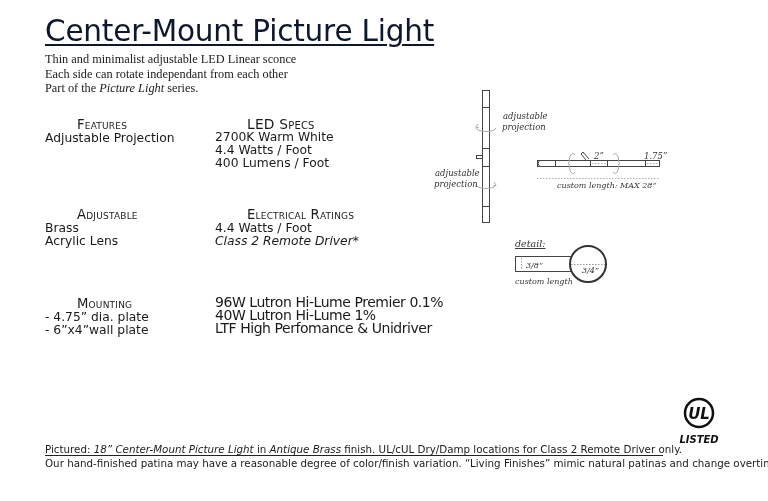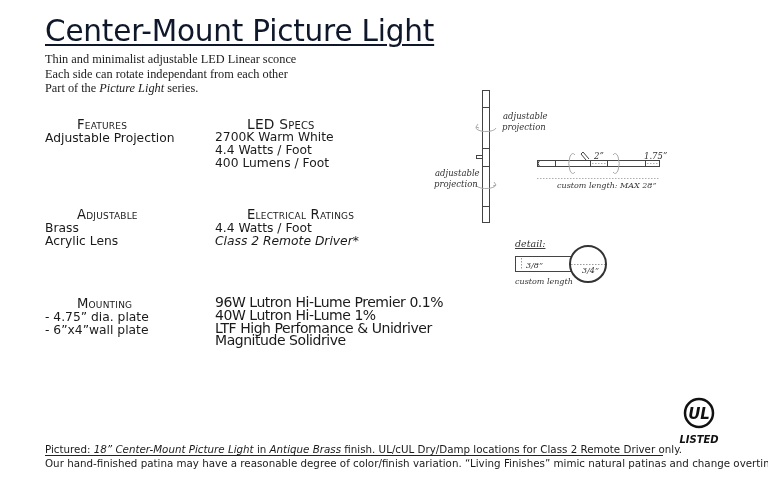--- a/index.html
+++ b/index.html
@@ -60,21 +60,20 @@
 <div class="abs sec" style="left:45px; top:297px;">
   <div class="h">Mounting</div>
   <div>- 4.75” dia. plate</div>
   <div>- 6”x4”wall plate</div>
 </div>
 
 <div class="abs sec" style="left:215px; top:296px;">
   <div class="cond">96W Lutron Hi-Lume Premier 0.1%</div>
   <div class="cond">40W Lutron Hi-Lume 1%</div>
   <div class="cond">LTF High Perfomance &amp; Unidriver</div>
-  <div class="cond">Magnitude Solidrive</div>
 </div>
 
 <svg class="abs" style="left:0; top:0;" width="768" height="501">
 
   <g stroke="#444" stroke-width="1" fill="#fff">
     <rect x="482.5" y="90.5" width="7" height="132"></rect>
     <line x1="482.5" y1="107.5" x2="489.5" y2="107.5"></line>
     <line x1="482.5" y1="148.5" x2="489.5" y2="148.5"></line>
     <line x1="482.5" y1="166.5" x2="489.5" y2="166.5"></line>
     <line x1="482.5" y1="206.5" x2="489.5" y2="206.5"></line>

